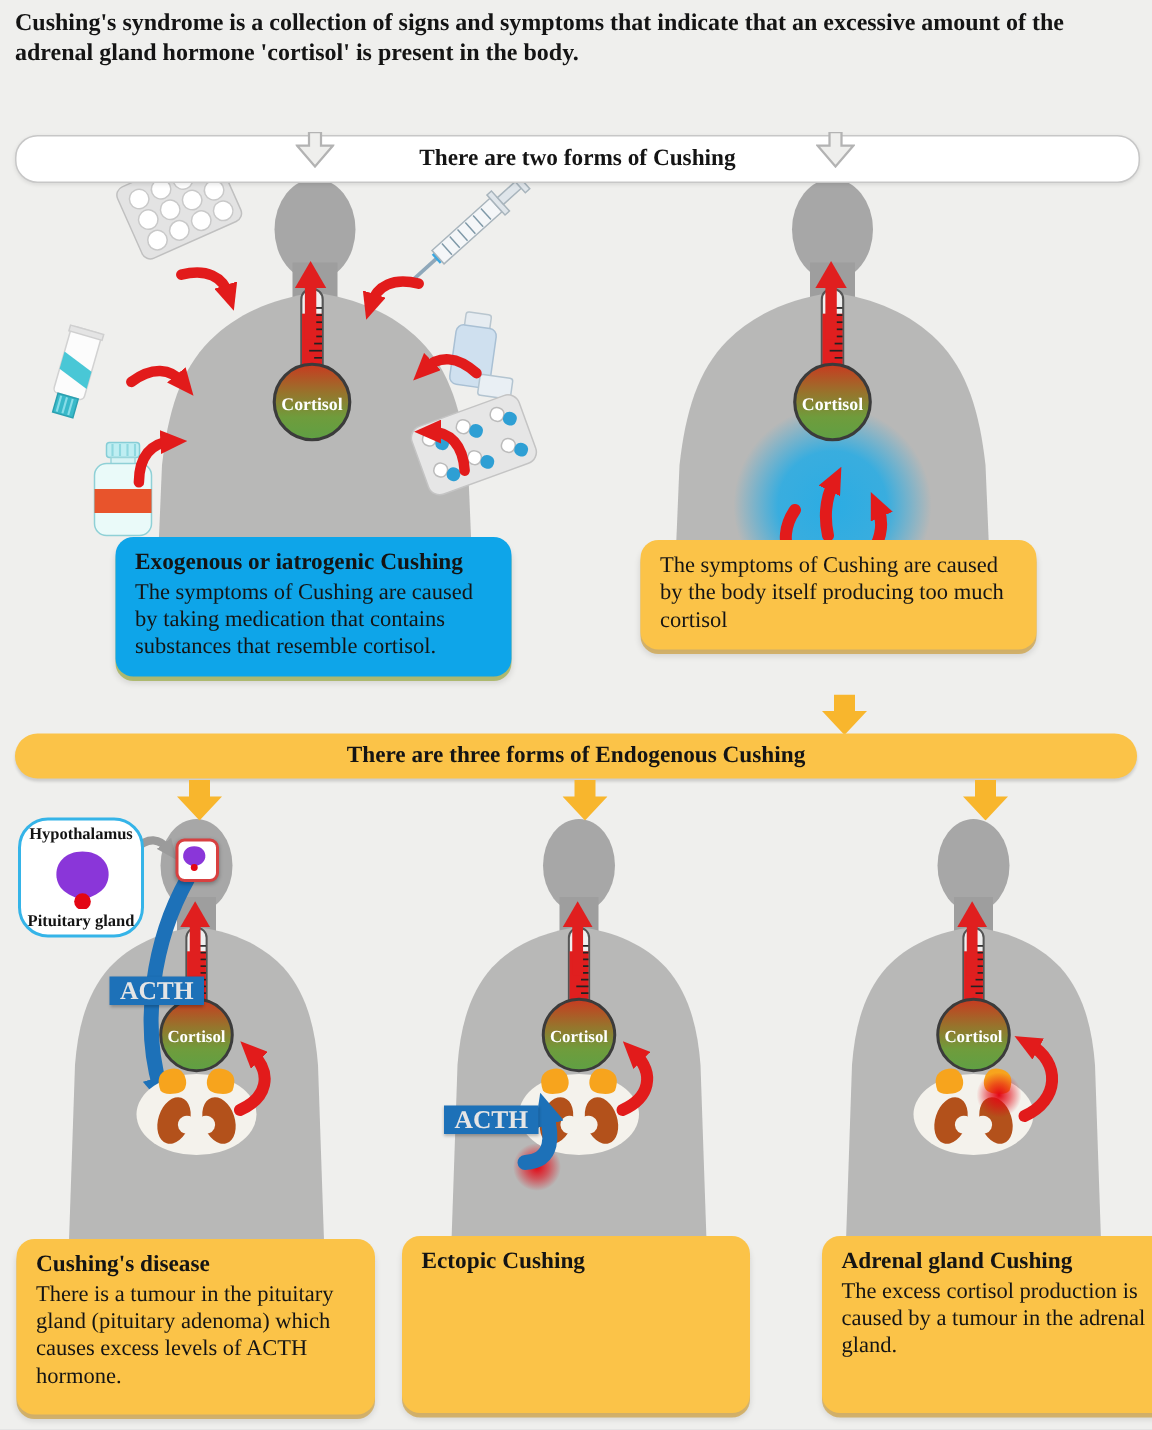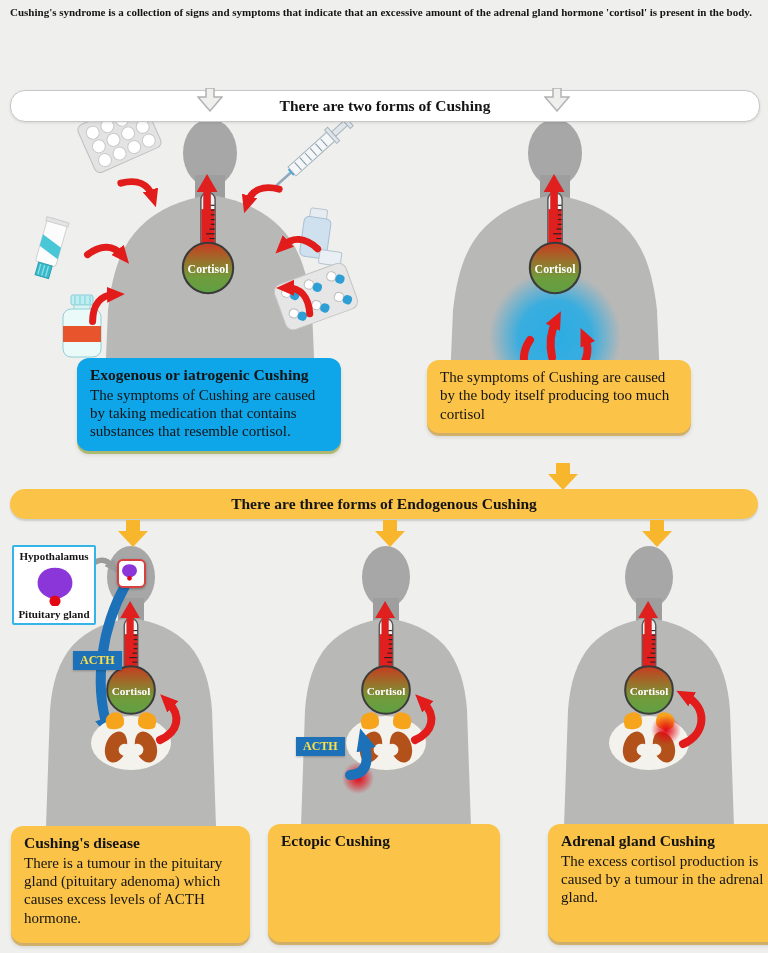--- a/index.html
+++ b/index.html
@@ -1,35 +1,35 @@
 <!DOCTYPE html>
 <html><head>
 <meta charset="utf-8">
 <style>
   html,body{margin:0;padding:0;background:#dcdcdc;}
   #stage{position:relative;width:768px;height:953px;background:#efefed;overflow:hidden;
          font-family:"Liberation Serif",serif;color:#141414;}
   .abs{position:absolute;}
   svg{display:block;}
   svg text{font-family:"Liberation Serif",serif;}
-  .intro{left:10px;top:6px;width:746px;font-size:11px;font-weight:bold;line-height:1.22;}
+  .intro{left:10px;top:6px;width:746px;font-size:16px;font-weight:bold;line-height:1.22;}
   .banner{left:10px;width:748px;height:30px;border-radius:15px;text-align:center;
           font-weight:bold;font-size:15.5px;line-height:30px;z-index:4;}
   .banner.white{background:#ffffff;border:1px solid #c7c7c7;box-shadow:0 1px 3px rgba(0,0,0,.10);}
   .banner.orangeb{background:#fbc348;box-shadow:0 2px 2px rgba(0,0,0,.15);}
   .fig{z-index:1;}
   .infobox{border-radius:12px;padding:8px 13px 10px;line-height:1.22;font-size:15px;z-index:4;}
   .infobox h3{margin:0 0 2px 0;font-size:15.5px;line-height:1.15;}
   .green{background:#0ea5e9;box-shadow:0 3px 0 rgba(140,160,30,.55),0 4px 4px rgba(0,0,0,.12);}
   .orange{background:#fbc348;box-shadow:0 3px 0 rgba(205,150,35,.6),0 4px 4px rgba(0,0,0,.12);}
   .title-big{font-size:19px;}
-  .acth{position:absolute;background:#1d71b8;color:#fde047;font-weight:bold;font-size:12px;
+  .acth{position:absolute;background:#1d71b8;color:#e5e5e5;font-weight:bold;font-size:17px;
         line-height:19px;padding:0 7px;z-index:5;box-shadow:0 1px 2px rgba(0,0,0,.25);}
   .callout{left:12px;top:545px;width:84px;height:80px;background:#fff;border:2.5px solid #35b4e8;
-           border-radius:2px;z-index:6;text-align:center;font-weight:bold;font-size:11px;line-height:1.1;
+           border-radius:20px;z-index:6;text-align:center;font-weight:bold;font-size:11px;line-height:1.1;
            display:flex;flex-direction:column;justify-content:space-between;padding:3px 2px;box-sizing:border-box;}
   .headicon{left:117px;top:559px;width:25px;height:25px;background:#fff;border:2px solid #d84040;
             border-radius:6px;z-index:5;box-shadow:0 1px 3px rgba(0,0,0,.3);}
   .ptr{z-index:4;}
 </style>
 </head>
 <body>
 
 <div id="stage">
 

